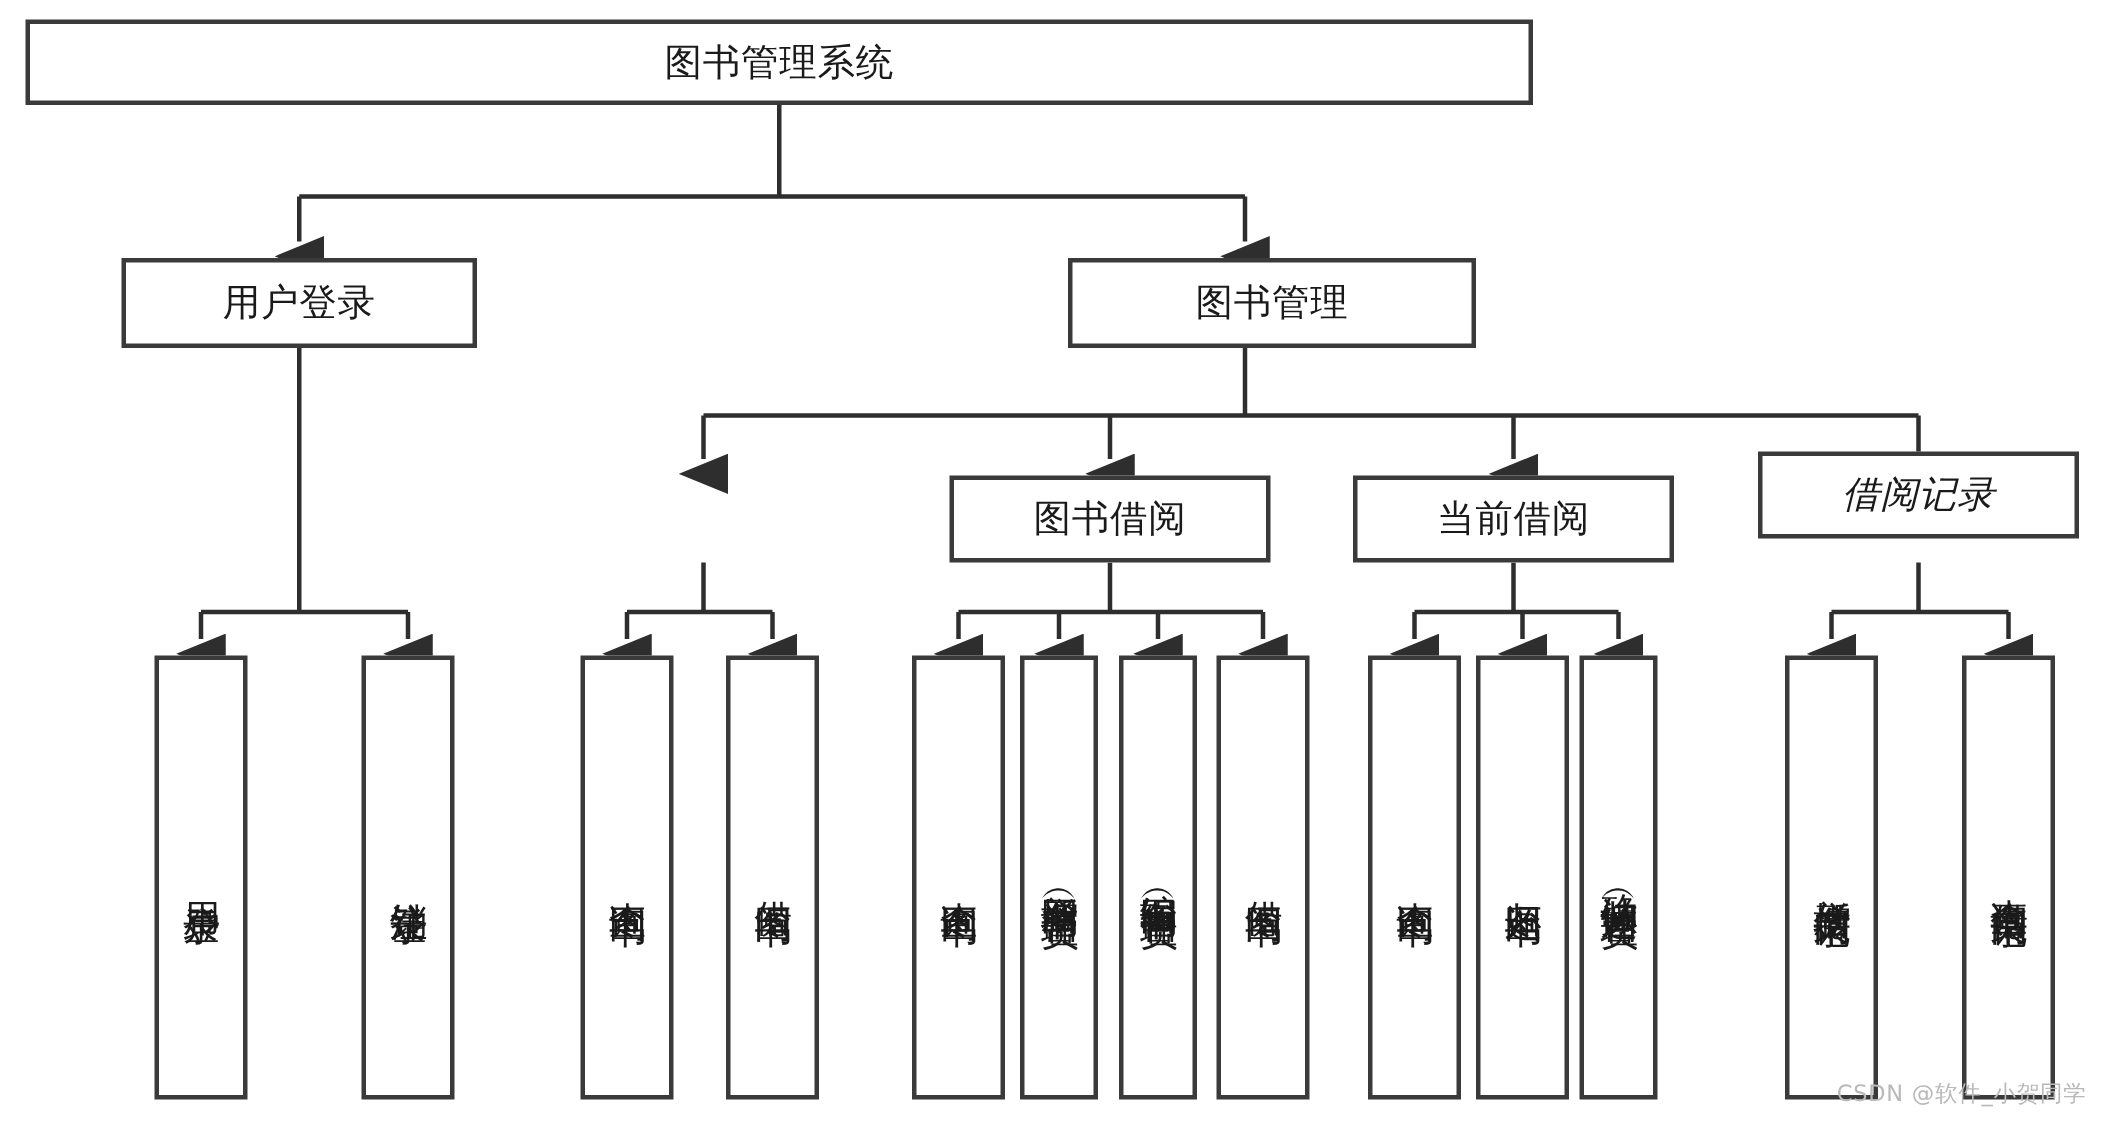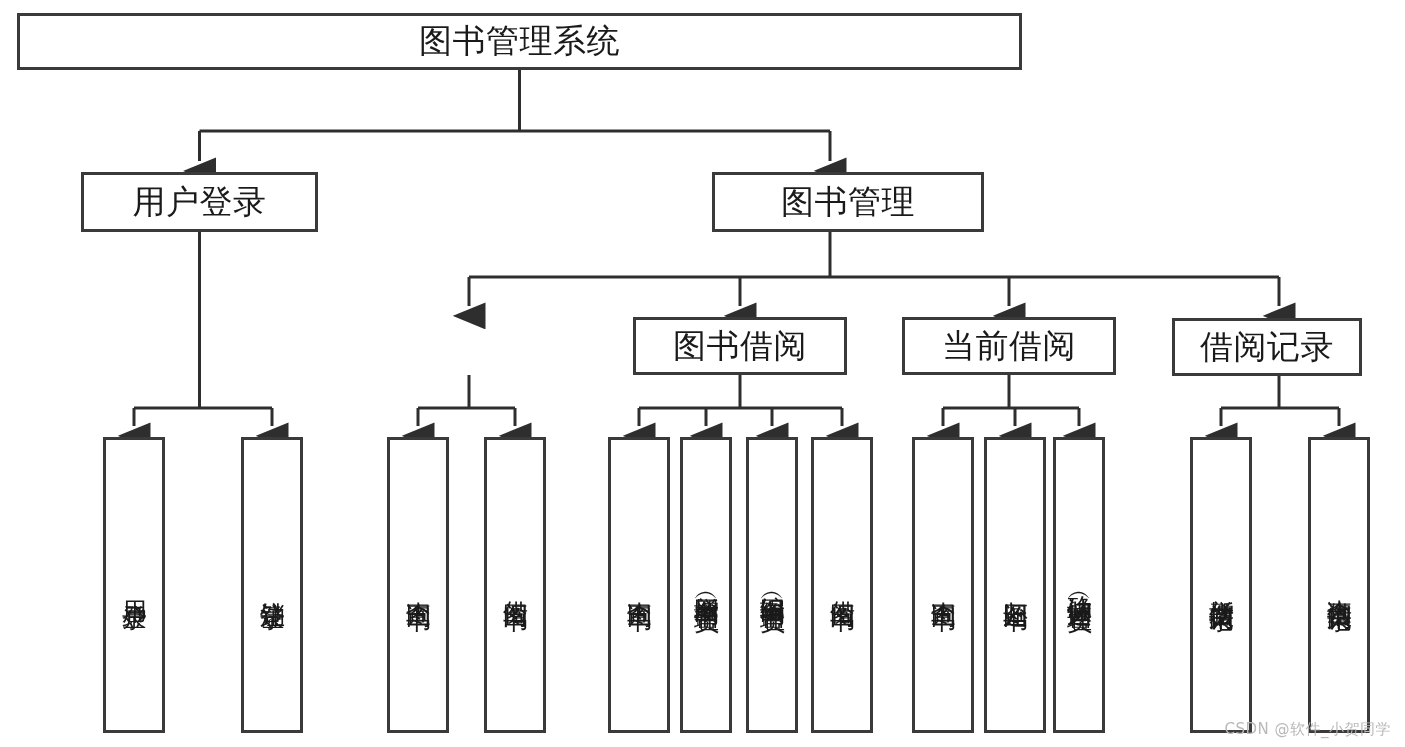--- a/index.html
+++ b/index.html
@@ -31,21 +31,21 @@
     box-sizing: border-box;
     background: #ffffff;
     border: 3px solid #3a3a3a;
     display: flex;
     align-items: center;
     justify-content: center;
     color: #1a1a1a;
     z-index: 2;
   }
   .node-h {
-    font-size: 33px;
+    font-size: 25px;
     line-height: 1.1;
     letter-spacing: 0.5px;
     white-space: nowrap;
   }
   .node-v {
     padding: 6px 0;
   }
   .node-v .vlabel {
     writing-mode: vertical-rl;
     text-orientation: upright;
@@ -124,21 +124,21 @@
   <div class="node node-h" style="left: 712px; top: 172px; width: 272px; height: 60px;">
       <span>图书管理</span>
     </div>
 
   <div class="node node-h" style="left: 633px; top: 317px; width: 214px; height: 58px;">
       <span>图书借阅</span>
     </div>
   <div class="node node-h" style="left: 902px; top: 317px; width: 214px; height: 58px;">
       <span>当前借阅</span>
     </div>
-  <div class="node node-h" style="left: 1172px; top: 318px; width: 190px; height: 58px;">
+  <div class="node node-h" style="left: 1172px; top: 301px; width: 214px; height: 58px; font-style: italic;">
       <span>借阅记录</span>
     </div>
 
   <div class="node node-v" style="left: 103px; top: 437px; width: 62px; height: 296px;">
       <span class="vlabel">用户登录</span>
     </div>
   <div class="node node-v" style="left: 241px; top: 437px; width: 62px; height: 296px;">
       <span class="vlabel">注销登录</span>
     </div>
   <div class="node node-v" style="left: 387px; top: 437px; width: 62px; height: 296px;">

